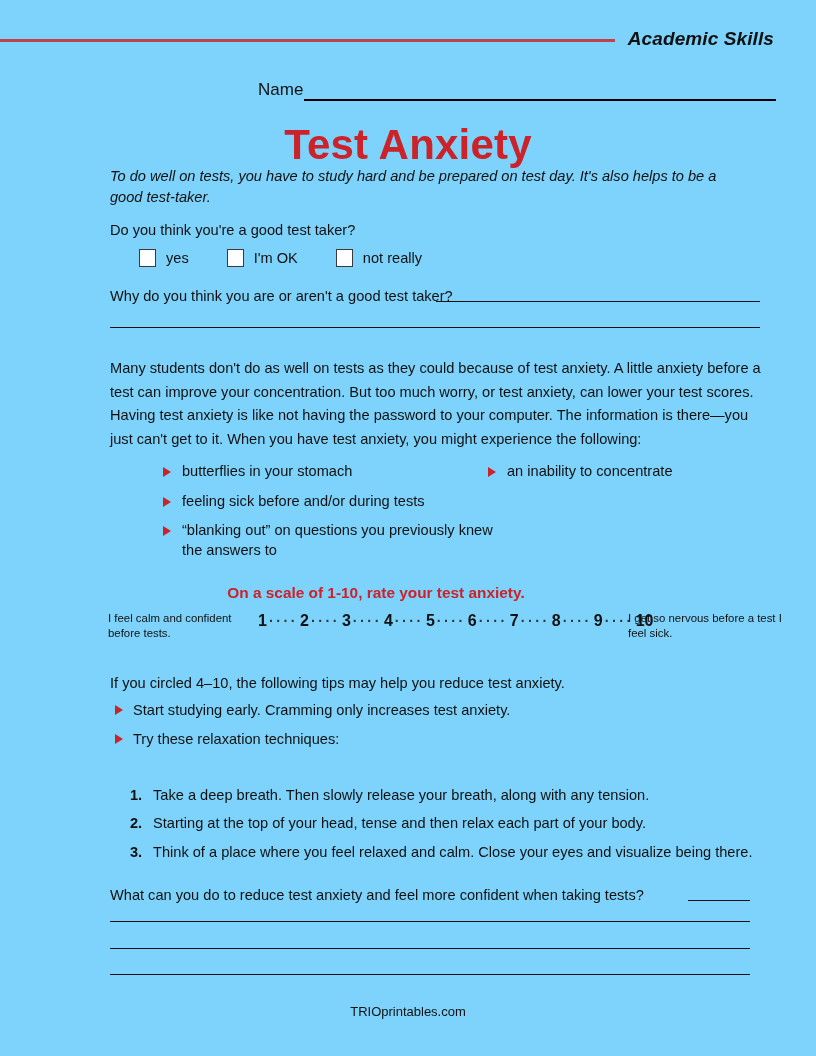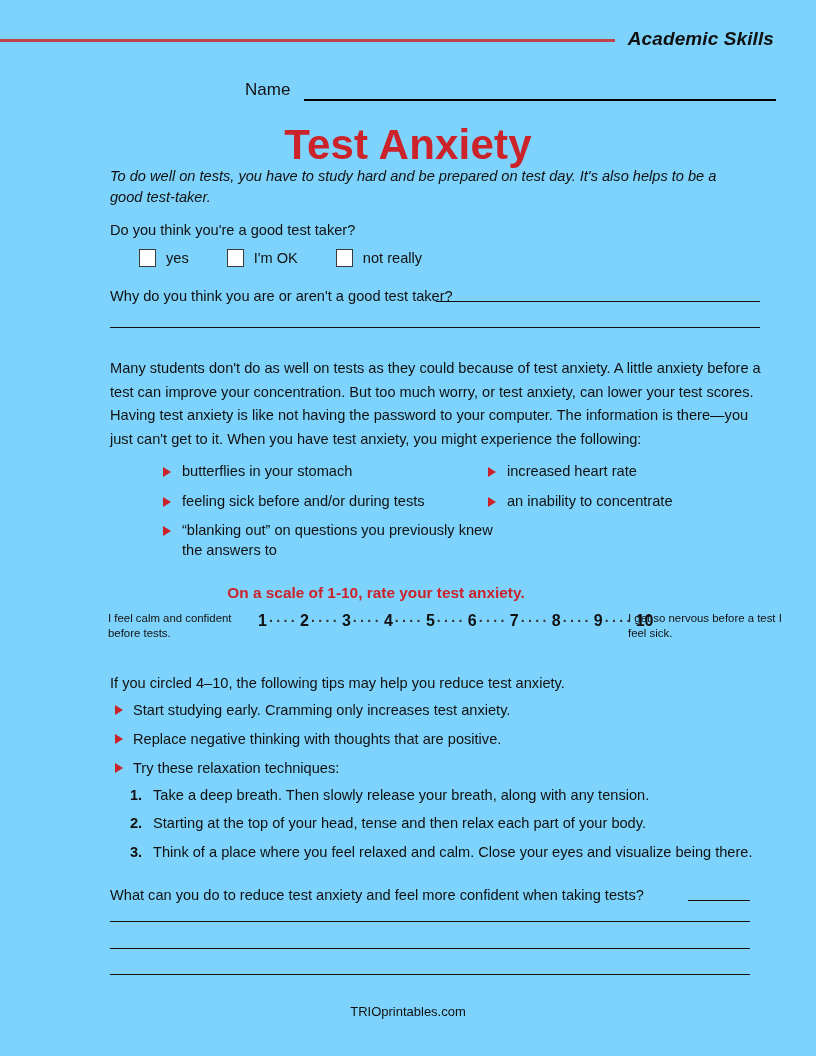--- a/index.html
+++ b/index.html
@@ -57,21 +57,21 @@
     font-weight: bold;
     letter-spacing: -1px;
     line-height: 1;
     font-family: "Liberation Sans", sans-serif;
   }
   .logo .blk { color: #000000; }
   .logo .red { color: #C8232B; }
 
   .name-label {
     position: absolute;
-    left: 245px;
+    left: 258px;
     top: 80px;
     font-size: 17px;
     color: #111111;
   }
   .name-rule {
     position: absolute;
     left: 304px;
     top: 99px;
     width: 472px;
     height: 1.6px;
@@ -363,24 +363,20 @@
         <span>feeling sick before and/or during tests</span>
       </div>
       <div class="sym-item">
         <span class="tri"></span>
         <span>“blanking out” on questions you previously knew the answers to</span>
       </div>
     </div>
     <div class="sym-col right">
       <div class="sym-item">
         <span class="tri"></span>
-        <span>increased heart rate</span>
-      </div>
-      <div class="sym-item">
-        <span class="tri"></span>
         <span>an inability to concentrate</span>
       </div>
     </div>
   </div>
 
   <div class="scale-head">On a scale of 1-10, rate your test anxiety.</div>
   <div class="scale-left">I feel calm and confident before tests.</div>
   <div class="scale-right">I get so nervous before a test I feel sick.</div>
 
   <div class="scale-nums">
@@ -406,24 +402,20 @@
   </div>
 
   <div class="tips-lead">If you circled 4–10, the following tips may help you reduce test anxiety.</div>
   <div class="tips">
     <div class="tip-item">
       <span class="tri"></span>
       <span>Start studying early. Cramming only increases test anxiety.</span>
     </div>
     <div class="tip-item">
       <span class="tri"></span>
-      <span>Replace negative thinking with thoughts that are positive.</span>
-    </div>
-    <div class="tip-item">
-      <span class="tri"></span>
       <span>Try these relaxation techniques:</span>
     </div>
   </div>
 
   <div class="steps">
     <div class="step-item">
       <span class="step-num">1.</span>
       <span>Take a deep breath. Then slowly release your breath, along with any tension.</span>
     </div>
     <div class="step-item">

